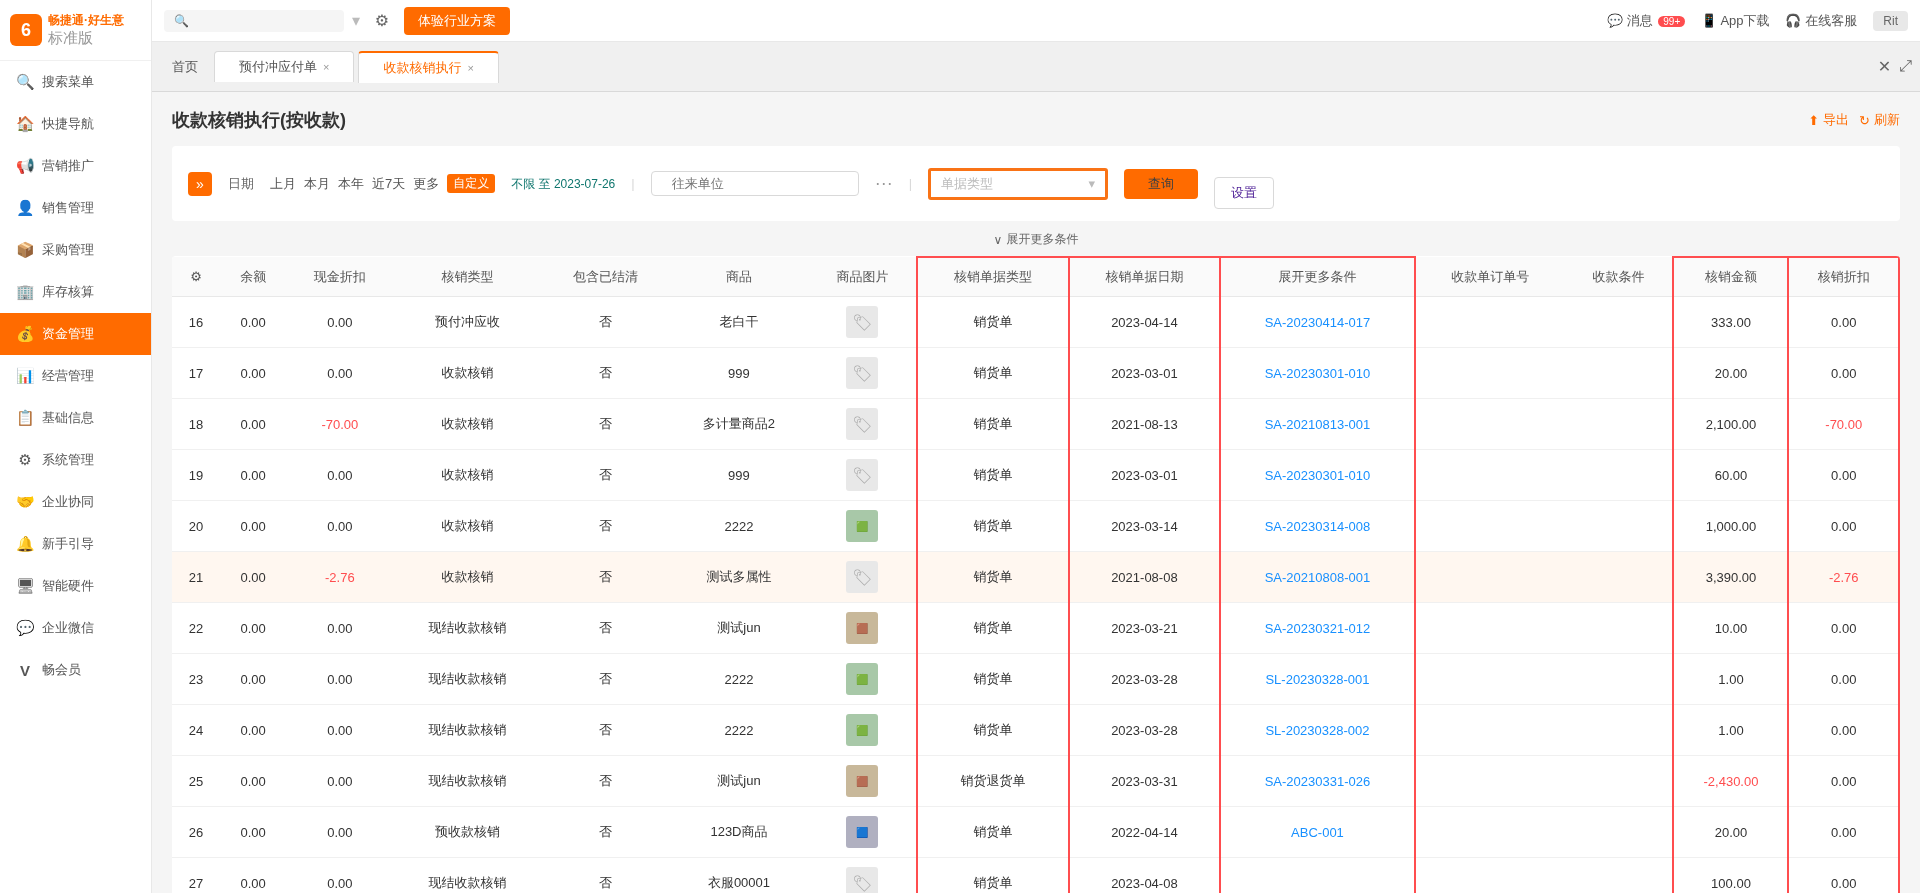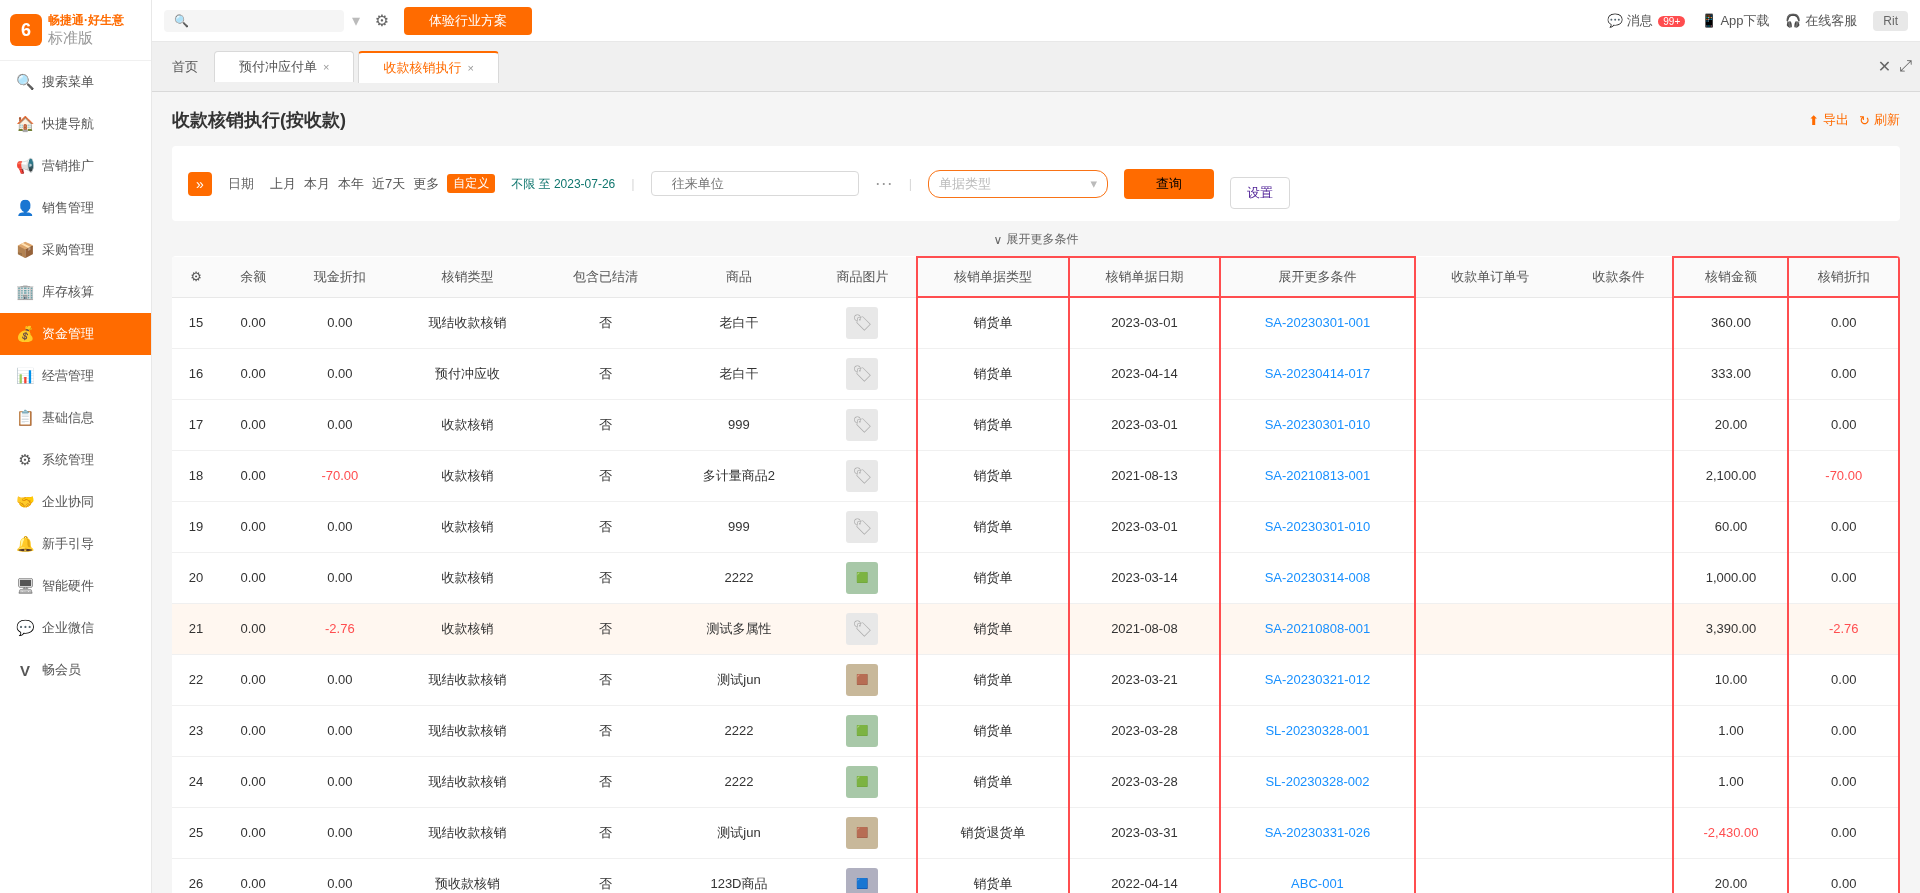--- a/index.html
+++ b/index.html
@@ -14,21 +14,21 @@
     .sidebar-item.active { background: #ff6b00; color: #fff; border-radius: 0; }
     .sidebar-item-icon { width: 18px; text-align: center; font-size: 15px; }
 
     
     .main { flex: 1; display: flex; flex-direction: column; overflow: hidden; }
 
     
     .topbar { height: 42px; background: #fff; border-bottom: 1px solid #e8e8e8; display: flex; align-items: center; padding: 0 12px; gap: 8px; }
     .topbar-search { display: flex; align-items: center; gap: 4px; background: #f5f5f5; border-radius: 4px; padding: 4px 10px; min-width: 180px; color: #999; font-size: 12px; }
     .topbar-gear { width: 28px; height: 28px; display: flex; align-items: center; justify-content: center; cursor: pointer; color: #666; font-size: 16px; }
-    .topbar-trial-btn { background: #ff6b00; color: #fff; border: none; border-radius: 4px; padding: 5px 25px; font-size: 13px; cursor: pointer; }
+    .topbar-trial-btn { background: #ff6b00; color: #fff; border: none; border-radius: 4px; padding: 5px 14px; font-size: 13px; cursor: pointer; }
     .topbar-spacer { flex: 1; }
     .topbar-actions { display: flex; align-items: center; gap: 16px; color: #555; font-size: 13px; }
     .topbar-badge { background: #ff4d4f; color: #fff; border-radius: 10px; font-size: 10px; padding: 0 5px; margin-left: 2px; }
     .topbar-user { background: #e8e8e8; border-radius: 4px; padding: 3px 10px; color: #666; font-size: 12px; }
 
     
     .tabs { display: flex; align-items: center; background: #f0f0f0; border-bottom: 1px solid #d9d9d9; height: 50px; padding: 0 8px; }
     .tab { display: flex; align-items: center; gap: 6px; padding: 6px 24px; background: #fff; border: 1px solid #d9d9d9; border-bottom: none; border-radius: 4px 4px 0 0; margin-right: 4px; font-size: 13px; cursor: pointer; color: #555; }
     .tab.active { color: #ff6b00; border-top: 2px solid #ff6b00; }
     .tab-home { background: transparent; border: none; color: #555; padding: 6px 12px; }
@@ -48,22 +48,22 @@
     .filter-row { display: flex; align-items: center; gap: 16px; flex-wrap: wrap; }
     .filter-arrow { width: 24px; height: 24px; background: #ff6b00; color: white; display: flex; align-items: center; justify-content: center; border-radius: 4px; cursor: pointer; font-size: 14px; }
     .filter-label { color: #666; font-size: 13px; white-space: nowrap; }
     .filter-date-options { display: flex; gap: 8px; align-items: center; color: #555; font-size: 13px; }
     .filter-date-options span { cursor: pointer; }
     .filter-custom-btn { background: #ff6b00; color: #fff; border-radius: 3px; padding: 1px 6px; font-size: 12px; cursor: pointer; }
     .filter-date-range { color: #0f766e; font-size: 12px; margin-top: 2px; }
     .filter-separator { color: #d9d9d9; }
     .filter-input-box { border: 1px solid #d9d9d9; border-radius: 4px; padding: 4px 10px; min-width: 180px; color: #bbb; font-size: 13px; }
     .filter-dots { color: #999; font-size: 18px; }
-    .filter-select-box { border: 1px solid #f97316; border-radius: 12px; padding: 4px 10px; min-width: 180px; color: #bbb; font-size: 13px; display: flex; justify-content: space-between; align-items: center; }
-    .filter-query-btn { background: #ff6b00; color: #000000; border: none; border-radius: 4px; padding: 6px 32px; font-size: 13px; cursor: pointer; }
+    .filter-select-box { border: 3px solid #f97316; border-radius: 3px; padding: 4px 10px; min-width: 180px; color: #bbb; font-size: 13px; display: flex; justify-content: space-between; align-items: center; }
+    .filter-query-btn { background: #ff6b00; color: #404040; border: none; border-radius: 4px; padding: 6px 24px; font-size: 13px; cursor: pointer; }
     .filter-settings-btn { background: #fff; color: #4c1d95; border: 1px solid #d9d9d9; border-radius: 4px; padding: 6px 16px; font-size: 13px; cursor: pointer; margin-top: 19px; }
     .expand-bar { text-align: center; margin-bottom: 8px; }
     .expand-btn { color: #666; font-size: 12px; cursor: pointer; display: inline-flex; align-items: center; gap: 4px; }
 
     
     .table-wrapper { background: #fff; border-radius: 4px; overflow: auto; position: relative; }
     table { width: 100%; border-collapse: collapse; min-width: 1600px; }
     thead th { background: #fafafa; padding: 10px 8px; text-align: center; font-weight: 500; font-size: 13px; border-bottom: 1px solid #e8e8e8; white-space: nowrap; color: #555; }
     tbody td { padding: 9px 8px; text-align: center; font-size: 13px; border-bottom: 1px solid #f0f0f0; color: #333; white-space: nowrap; }
     tbody tr.highlighted { background: #fff7f0; }
@@ -270,36 +270,20 @@
             <th style="border-top:2px solid #ff4d4f;border-left:2px solid #ff4d4f;border-right:2px solid #ff4d4f;">核销单据类型</th>
             <th style="border-top:2px solid #ff4d4f;border-right:2px solid #ff4d4f;">核销单据日期</th>
             <th style="border-top:2px solid #ff4d4f;border-right:2px solid #ff4d4f;">展开更多条件</th>
             <th>收款单订单号</th>
             <th>收款条件</th>
             <th style="border-top:2px solid #ff4d4f;border-left:2px solid #ff4d4f;border-right:2px solid #ff4d4f;">核销金额</th>
             <th style="border-top:2px solid #ff4d4f;border-right:2px solid #ff4d4f;">核销折扣</th>
           </tr>
         </thead>
         <tbody id="table-body">
-        <tr>
-      <td>15</td>
-      <td>0.00</td>
-      <td class="">0.00</td>
-      <td>现结收款核销</td>
-      <td>否</td>
-      <td>老白干</td>
-      <td><div class="img-placeholder">🏷</div></td>
-      <td style="border-left:2px solid #ff4d4f;border-right:2px solid #ff4d4f;border-top:2px solid #ff4d4f;">销货单</td>
-      <td style="border-right:2px solid #ff4d4f;border-top:2px solid #ff4d4f;">2023-03-01</td>
-      <td style="border-right:2px solid #ff4d4f;border-top:2px solid #ff4d4f;"><a class="link-cell">SA-20230301-001</a></td>
-      <td></td>
-      <td></td>
-      <td class="" style="border-left:2px solid #ff4d4f;border-right:2px solid #ff4d4f;border-top:2px solid #ff4d4f;">360.00</td>
-      <td class="" style="border-right:2px solid #ff4d4f;border-top:2px solid #ff4d4f;">0.00</td>
-    </tr>
             <tr>
       <td>16</td>
       <td>0.00</td>
       <td class="">0.00</td>
       <td>预付冲应收</td>
       <td>否</td>
       <td>老白干</td>
       <td><div class="img-placeholder">🏷</div></td>
       <td style="border-left:2px solid #ff4d4f;border-right:2px solid #ff4d4f;">销货单</td>
       <td style="border-right:2px solid #ff4d4f;">2023-04-14</td>

